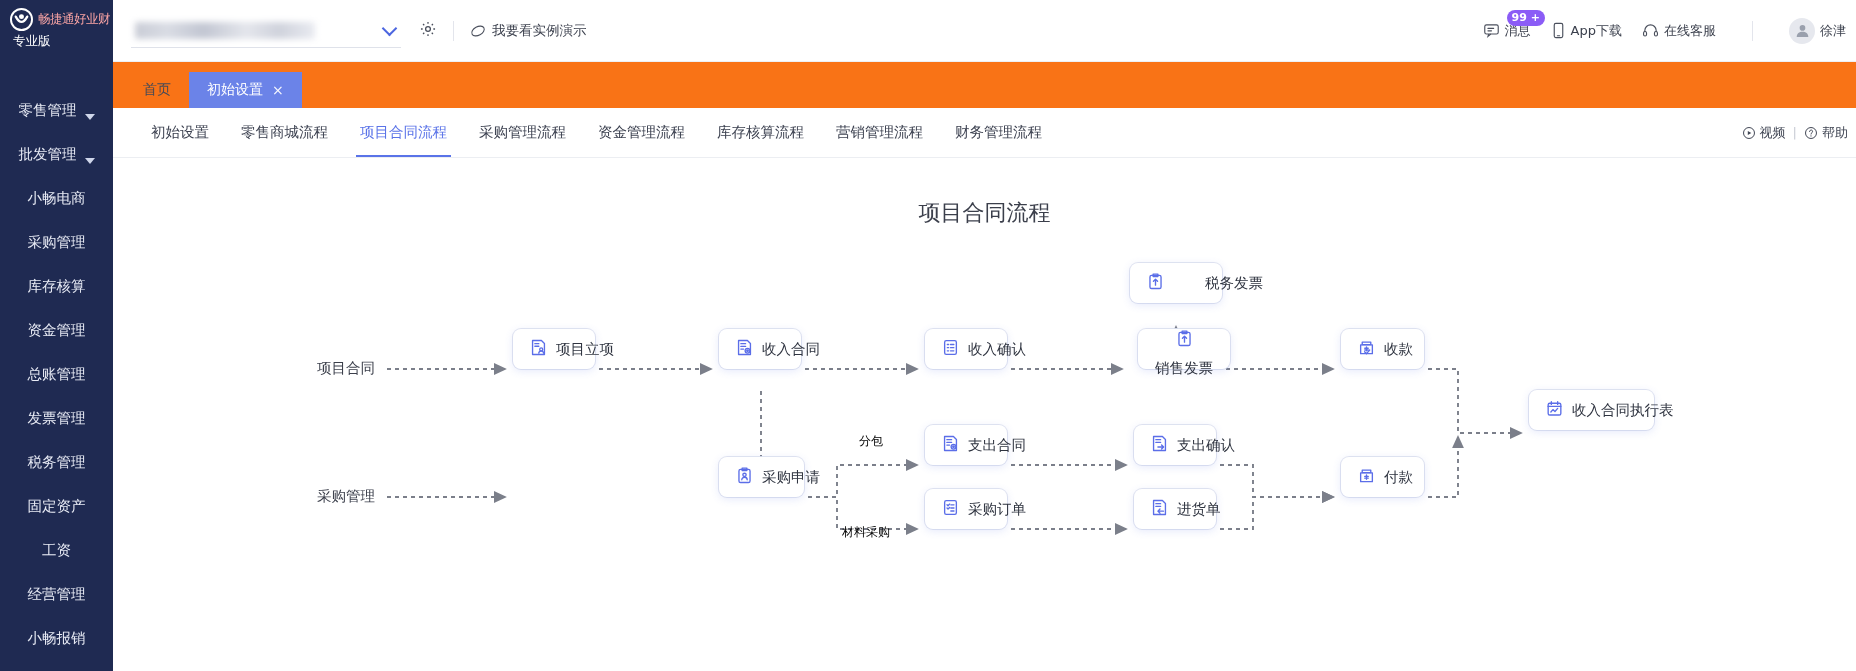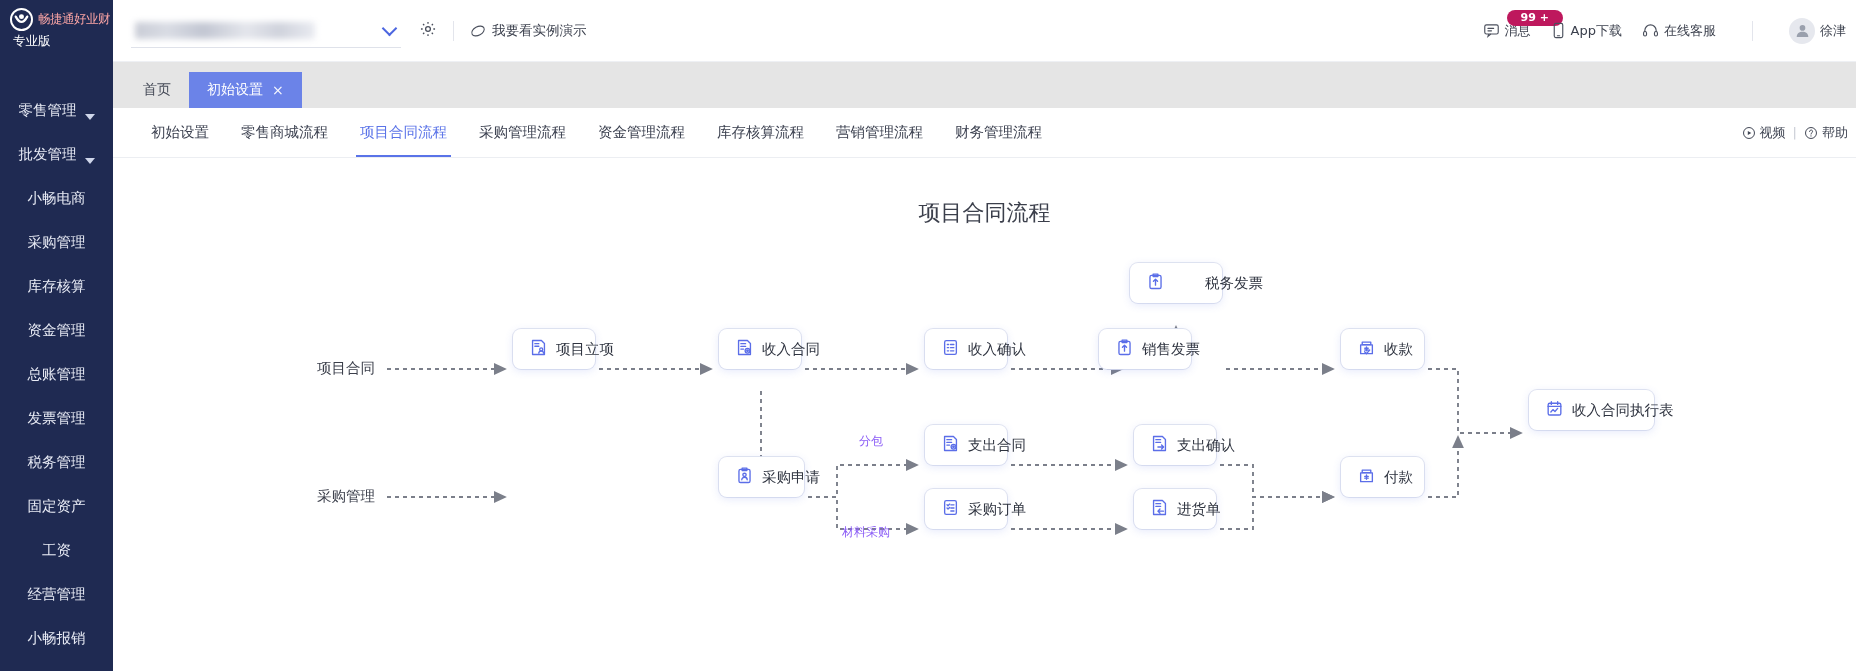--- a/index.html
+++ b/index.html
@@ -72,33 +72,33 @@
   .topbar-right {
     margin-left: auto; display: flex; align-items: center;
     padding-right: 10px; gap: 20px;
   }
   .tb-item {
     display: flex; align-items: center; gap: 5px; color: #3a3f4c;
     font-size: 13px; cursor: pointer; position: relative;
     font-family: "DejaVu Sans", sans-serif;
   }
   .badge {
-    position: absolute; top: -12px; left: 24px; background: #be185d;
+    position: absolute; top: -12px; left: 24px; background: #8b5cf6;
     color: #fff; border-radius: 9px; font-size: 11px; line-height: 15px;
-    height: 16px; padding: 0 14px; font-family: "DejaVu Sans", sans-serif;
+    height: 16px; padding: 0 5px; font-family: "DejaVu Sans", sans-serif;
     white-space: nowrap; font-weight: bold;
   }
   .avatar {
     width: 26px; height: 26px; border-radius: 50%; background: #e6e8ee;
     display: flex; align-items: center; justify-content: center;
   }
 
   
   .tabstrip {
-    height: 46px; background: #e5e5e5; display: flex; align-items: flex-end;
+    height: 46px; background: #f97316; display: flex; align-items: flex-end;
     padding-left: 12px; gap: 0;
   }
   .wtab {
     height: 36px; padding: 0 18px; display: flex; align-items: center;
     font-size: 14px; color: #454a57; cursor: pointer; gap: 9px;
     font-family: "DejaVu Sans", sans-serif;
   }
   .wtab.active { background: #6b83e8; color: #ffffff; }
   .wtab .x { font-size: 14px; opacity: .95; }
 
@@ -141,21 +141,21 @@
     display: flex; align-items: center; gap: 8px; padding: 0 16px;
     font-size: 14.5px; color: #2f3440; cursor: pointer; white-space: nowrap;
     font-family: "DejaVu Sans", sans-serif;
   }
   .node svg { flex: 0 0 auto; }
   .rowlabel {
     position: absolute; font-size: 14.5px; color: #3b3f4b; white-space: nowrap;
     font-family: "DejaVu Sans", sans-serif;
   }
   .edgelabel {
-    position: absolute; font-size: 12px; color: #8b5cf6; white-space: nowrap;
+    position: absolute; font-size: 12px; color: #000000; white-space: nowrap;
     font-family: Liberation Mono, monospace;
   }
 </style>
 </head>
 <body>
 
 <div class="app">
 
   <aside class="sidebar">
     <div class="logo-box">
@@ -402,21 +402,21 @@
             <span>收入合同</span>
           </div>
           <div class="node" style="left: 812px; top: 91px; width: 82px;">
             <span><svg width="19" height="19" viewBox="0 0 24 24" fill="none" stroke="#5b6ee8" stroke-width="1.7" stroke-linecap="round" stroke-linejoin="round">
                 <rect x="4.6" y="3.4" width="14.8" height="17.2" rx="2"></rect>
                 <path d="M8 8.2h1.6M8 12.2h1.6M8 16.2h1.6"></path>
                 <path d="M12 8.2h4.2M12 12.2h4.2M12 16.2h4.2"></path>
               </svg></span>
             <span>收入确认</span>
           </div>
-          <div class="node" style="left: 986px; top: 91px; width: 92px;">
+          <div class="node" style="left: 1025px; top: 91px; width: 92px; flex-direction: column;">
             <span><svg width="19" height="19" viewBox="0 0 24 24" fill="none" stroke="#5b6ee8" stroke-width="1.7" stroke-linecap="round" stroke-linejoin="round">
                 <rect x="5" y="4.2" width="14" height="16.6" rx="2"></rect>
                 <path d="M9 2.6h6v3.2H9z"></path>
                 <path d="M12 16.6V9.6M12 9.2l-2.6 2.6M12 9.2l2.6 2.6"></path>
               </svg></span>
             <span>销售发票</span>
           </div>
           <div class="node" style="left: 1228px; top: 91px; width: 83px; font-family: Liberation Serif, serif;">
             <span><svg width="19" height="19" viewBox="0 0 24 24" fill="none" stroke="#5b6ee8" stroke-width="1.7" stroke-linecap="round" stroke-linejoin="round">
                 <path d="M4.6 8.6h14.8v11.2H4.6z"></path>

